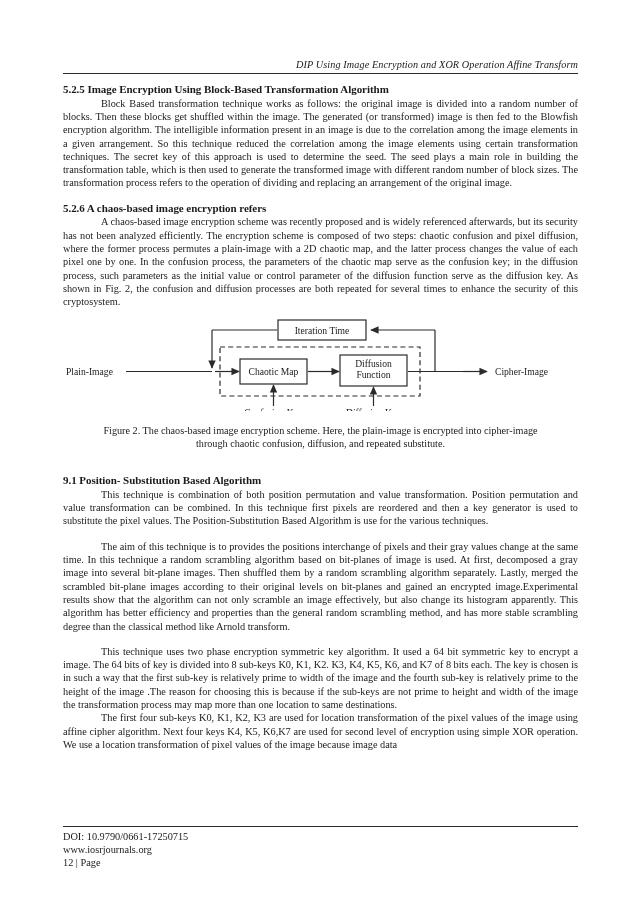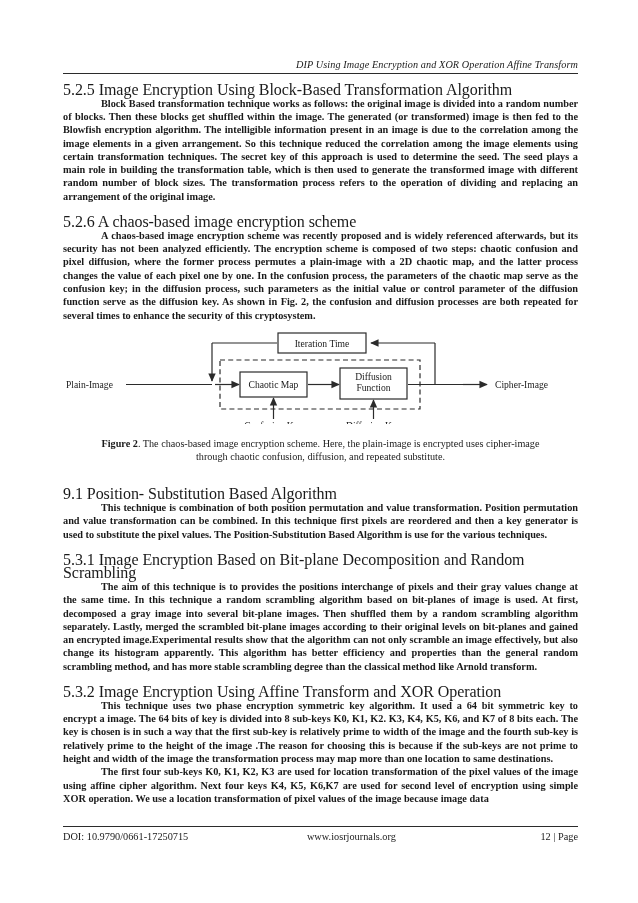--- a/index.html
+++ b/index.html
@@ -41,91 +41,92 @@
     padding-bottom: 2px;
   }
   .head-rule {
     border-bottom: 1.1px solid #2b2b2b;
     height: 0;
     margin-bottom: 9px;
   }
 
   
   h2.sec {
-    font-size: 16px;
-    font-weight: normal;
+    font-size: 11px;
+    font-weight: bold;
     margin: 0 0 0.5px 0;
     line-height: 13.2px;
     letter-spacing: -.05px;
   }
   p.body {
     font-size: 10.3px;
     line-height: 13.3px;
     text-align: justify;
     text-justify: inter-word;
     margin: 0;
     letter-spacing: -.02px;
   }
-  p.body.indent { text-indent: 38px; font-weight: bold; }
+  p.body.indent { text-indent: 38px; }
   .gap-md { height: 12px; }
 
   
   .figure {
     position: relative;
     width: 515px;
     height: 95px;
     margin: 7px 0 0 0;
     text-decoration: underline;
   }
   .fig-svg { display: block; }
   .fig-cap {
     font-size: 10.2px;
     line-height: 13.3px;
     text-align: center;
     margin: 1px 26px 0 26px;
   }
-  .fig-cap b { font-weight: bold; }
+  .fig-cap b { font-weight: normal; }
 
   
   .footer {
     position: absolute;
     left: 63px;
     top: 826px;
     width: 515px;
   }
   .foot-rule {
     border-top: 1.1px solid #2b2b2b;
     height: 0;
     margin-bottom: 3px;
   }
   .foot-row {
     display: flex;
     font-size: 10.3px;
     line-height: 13px;
     align-items: baseline;
+    flex-direction: column;
   }
   .foot-left  { flex: 0 0 34%; text-align: left; }
   .foot-mid   { flex: 1 1 auto; text-align: center; }
   .foot-right { flex: 0 0 22%; text-align: right; }
 </style>
 </head>
 <body>
 
 <div class="page">
   <div class="content">
 
     <div class="run-head">DIP Using Image Encryption and XOR Operation Affine Transform</div>
     <div class="head-rule"></div>
 
     <h2 class="sec">5.2.5 Image Encryption Using Block-Based Transformation Algorithm</h2>
     <p class="body indent">Block Based transformation technique  works as follows: the original image is divided into a random number of blocks. Then these blocks get shuffled within the image. The generated (or transformed) image is then fed to the Blowfish encryption algorithm. The intelligible information present in an image is due to the correlation among the image elements in a given arrangement. So this technique reduced the correlation among the image elements using certain transformation techniques. The secret key of this approach is used to determine the seed. The seed plays a main role in building the transformation table, which is then used to generate the transformed image with different random number of block sizes. The transformation process refers to the operation of dividing and replacing an arrangement of the original image.</p>
 
     <div class="gap-md"></div>
 
-    <h2 class="sec">5.2.6 A chaos-based image encryption scheme</h2>
+    <h2 class="sec">5.2.6 A chaos-based image encryption refers</h2>
     <p class="body indent">A chaos-based image encryption scheme was recently proposed  and is widely referenced afterwards, but its security has not been analyzed efficiently. The encryption scheme is composed of two steps: chaotic confusion and pixel diffusion, where the former process permutes a plain-image with a 2D chaotic map, and the latter process changes the value of each pixel one by one. In the confusion process, the parameters of the chaotic map serve as the confusion key; in the diffusion process, such parameters as the initial value or control parameter of the diffusion function serve as the diffusion key. As shown in Fig. 2, the confusion and diffusion processes are both repeated for several times to enhance the security of this cryptosystem.</p>
 
     <div class="figure">
       <svg class="fig-svg" width="515" height="95" viewBox="0 0 515 95" xmlns="http://www.w3.org/2000/svg">
         <defs>
           <marker id="ah" viewBox="0 0 10 10" refX="9" refY="5" markerWidth="7" markerHeight="7" orient="auto-start-reverse">
             <path d="M 0 0.6 L 10 5 L 0 9.4 z" fill="#2b2b2b"></path>
           </marker>
         </defs>
 
@@ -164,38 +165,36 @@
         <line x1="210.5" y1="90" x2="210.5" y2="69" stroke="#2b2b2b" stroke-width="1.2" marker-end="url(#ah)"></line>
         <text x="210.5" y="100" text-anchor="middle" font-family="Liberation Serif, serif" font-size="9.6" fill="#1a1a1a">Confusion Key</text>
 
         <line x1="310.5" y1="90" x2="310.5" y2="71" stroke="#2b2b2b" stroke-width="1.2" marker-end="url(#ah)"></line>
         <text x="310.5" y="100" text-anchor="middle" font-family="Liberation Serif, serif" font-size="9.6" fill="#1a1a1a">Diffusion Key</text>
       </svg>
     </div>
 
     <div style="height:12px"></div>
 
-    <div class="fig-cap"><b>Figure 2</b><span>. The chaos-based image encryption scheme. Here, the plain-image is encrypted uses cipher-image</span><br><span>through chaotic confusion, diffusion, and repeated substitute.</span></div>
+    <div class="fig-cap"><b>Figure 2</b><span>. The chaos-based image encryption scheme. Here, the plain-image is encrypted into cipher-image</span><br><span>through chaotic confusion, diffusion, and repeated substitute.</span></div>
 
     <div class="gap-md"></div>
 
 
     <div class="gap-md"></div>
 
     <h2 class="sec">9.1 Position- Substitution Based Algorithm</h2>
     <p class="body indent">This technique is combination of both position permutation and value transformation. Position permutation and value transformation can be combined. In this technique first pixels are reordered and then a key generator is used to substitute the pixel values. The Position-Substitution Based Algorithm is use for the various techniques.</p>
 
     <div class="gap-md"></div>
 
-    <h2 class="sec">5.3.1 Image Encryption Based on Bit-plane Decomposition and Random Scrambling</h2>
     <p class="body indent">The aim of this technique  is to provides the positions interchange of pixels and their gray values change at the same time. In this technique a random scrambling algorithm based on bit-planes of image is used. At first, decomposed a gray image into several bit-plane images. Then shuffled them by a random scrambling algorithm separately. Lastly, merged the scrambled bit-plane images according to their original levels on bit-planes and gained an encrypted image.Experimental results show that the algorithm can not only scramble an image effectively, but also change its histogram apparently. This algorithm has better efficiency and properties than the general random scrambling method, and has more stable scrambling degree than the classical method like Arnold transform.</p>
 
     <div class="gap-md"></div>
 
-    <h2 class="sec">5.3.2 Image Encryption Using Affine Transform and XOR Operation</h2>
     <p class="body indent">This technique uses two phase encryption symmetric key algorithm. It used a 64 bit symmetric key to encrypt a image. The 64 bits of key is divided into 8 sub-keys K0, K1, K2. K3, K4, K5, K6, and K7 of 8 bits each. The key is chosen is in such a way that the first sub-key is relatively prime to width of the image and the fourth sub-key is relatively prime to the height of the image .The reason for choosing this is because if the sub-keys are not prime to height and width of the image the transformation process may map more than one location to same destinations.</p>
     <p class="body indent">The first four sub-keys K0, K1, K2, K3 are used for location transformation of the pixel values of the image using affine cipher algorithm. Next four keys K4, K5, K6,K7 are used for second level of encryption using simple XOR operation. We use a location transformation of pixel values of the image because image data</p>
 
   </div>
 
   <div class="footer">
     <div class="foot-rule"></div>
     <div class="foot-row">
       <span class="foot-left">DOI: 10.9790/0661-17250715</span>
       <span class="foot-mid">www.iosrjournals.org</span>

